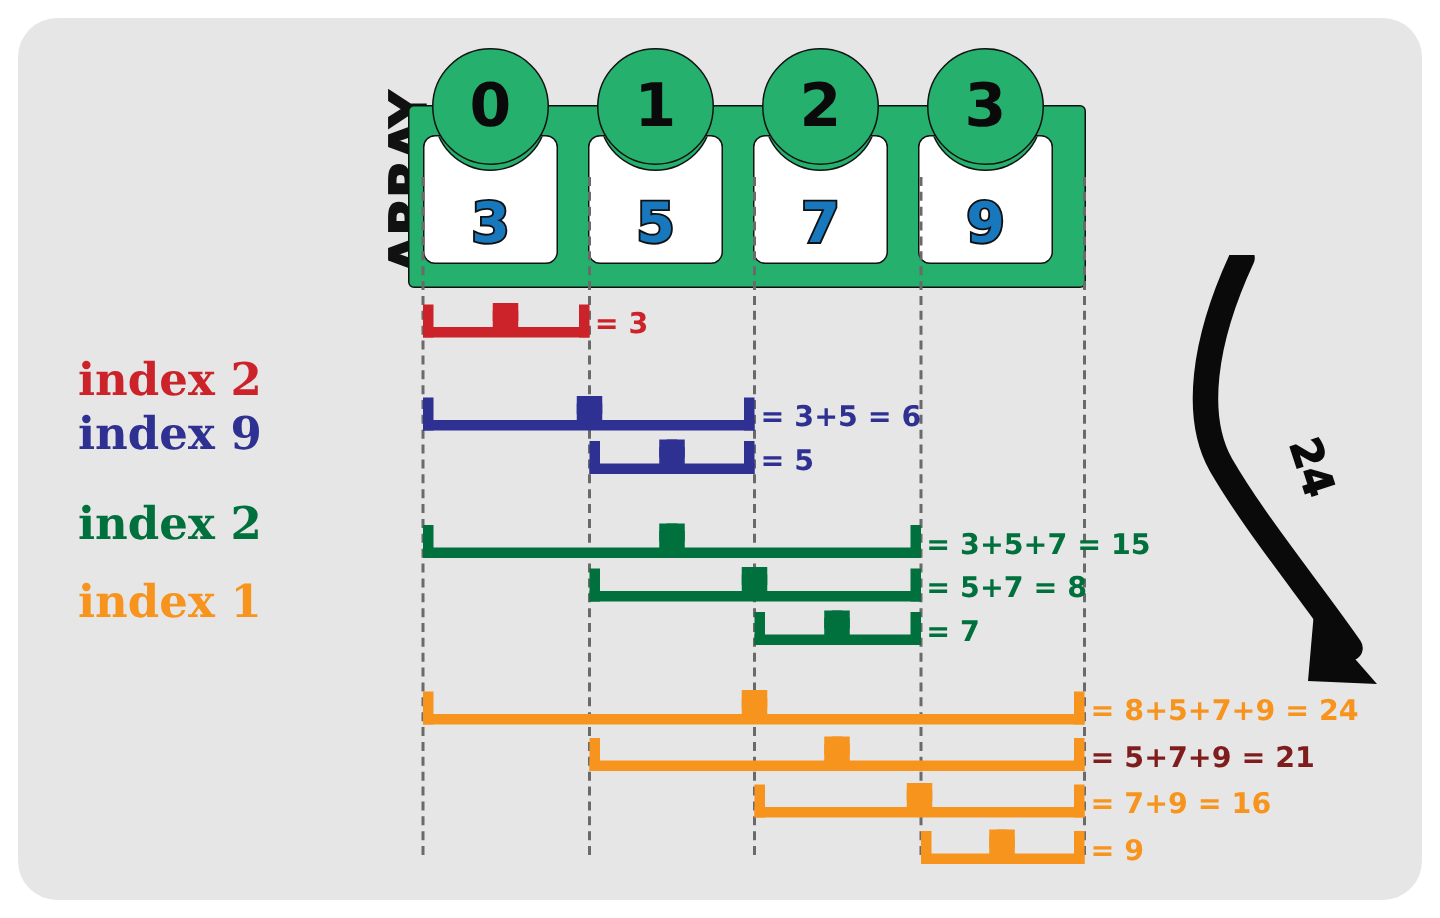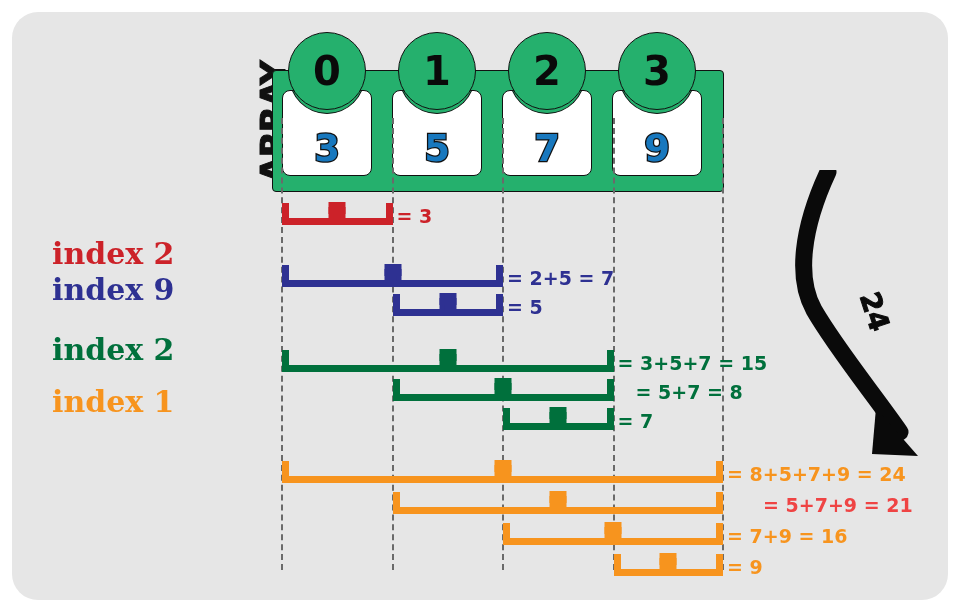--- a/index.html
+++ b/index.html
@@ -134,63 +134,63 @@
         <div class="rgt" style="background:#cc2229"></div>
         <div class="plus" style="background:#cc2229"></div>
       </div>
       <div class="eq" style="left: 396.5px; top: 205px; color: rgb(204, 34, 41);">= 3</div>
       <div class="bracket" style="left: 282px; width: 221px; top: 265px;">
         <div class="bot" style="background:#2e3192"></div>
         <div class="lft" style="background:#2e3192"></div>
         <div class="rgt" style="background:#2e3192"></div>
         <div class="plus" style="background:#2e3192"></div>
       </div>
-      <div class="eq" style="left: 507px; top: 267px; color: rgb(46, 49, 146);">= 2+5 = 7</div>
+      <div class="eq" style="left: 507px; top: 267px; color: rgb(46, 49, 146);">= 3+5 = 6</div>
       <div class="bracket" style="left: 392.5px; width: 110.5px; top: 294px;">
         <div class="bot" style="background:#2e3192"></div>
         <div class="lft" style="background:#2e3192"></div>
         <div class="rgt" style="background:#2e3192"></div>
         <div class="plus" style="background:#2e3192"></div>
       </div>
       <div class="eq" style="left: 507px; top: 296px; color: rgb(46, 49, 146);">= 5</div>
       <div class="bracket" style="left: 282px; width: 331.5px; top: 350px;">
         <div class="bot" style="background:#00703c"></div>
         <div class="lft" style="background:#00703c"></div>
         <div class="rgt" style="background:#00703c"></div>
         <div class="plus" style="background:#00703c"></div>
       </div>
       <div class="eq" style="left: 617.5px; top: 352px; color: rgb(0, 112, 60);">= 3+5+7 = 15</div>
       <div class="bracket" style="left: 392.5px; width: 221px; top: 379px;">
         <div class="bot" style="background:#00703c"></div>
         <div class="lft" style="background:#00703c"></div>
         <div class="rgt" style="background:#00703c"></div>
         <div class="plus" style="background:#00703c"></div>
       </div>
-      <div class="eq" style="left: 617.5px; top: 381px; color: rgb(0, 112, 60); margin-left: 18px;">= 5+7 = 8</div>
+      <div class="eq" style="left: 617.5px; top: 381px; color: rgb(0, 112, 60);">= 5+7 = 8</div>
       <div class="bracket" style="left: 503px; width: 110.5px; top: 408px;">
         <div class="bot" style="background:#00703c"></div>
         <div class="lft" style="background:#00703c"></div>
         <div class="rgt" style="background:#00703c"></div>
         <div class="plus" style="background:#00703c"></div>
       </div>
       <div class="eq" style="left: 617.5px; top: 410px; color: rgb(0, 112, 60);">= 7</div>
       <div class="bracket" style="left: 282px; width: 441px; top: 461px;">
         <div class="bot" style="background:#f7941e"></div>
         <div class="lft" style="background:#f7941e"></div>
         <div class="rgt" style="background:#f7941e"></div>
         <div class="plus" style="background:#f7941e"></div>
       </div>
       <div class="eq" style="left: 727px; top: 463px; color: rgb(247, 148, 30);">= 8+5+7+9 = 24</div>
       <div class="bracket" style="left: 392.5px; width: 330.5px; top: 492px;">
         <div class="bot" style="background:#f7941e"></div>
         <div class="lft" style="background:#f7941e"></div>
         <div class="rgt" style="background:#f7941e"></div>
         <div class="plus" style="background:#f7941e"></div>
       </div>
-      <div class="eq" style="left: 763px; top: 494px; color: #ef4444;">= 5+7+9 = 21</div>
+      <div class="eq" style="left: 727px; top: 494px; color: #7f1d1d;">= 5+7+9 = 21</div>
       <div class="bracket" style="left: 503px; width: 220px; top: 523px;">
         <div class="bot" style="background:#f7941e"></div>
         <div class="lft" style="background:#f7941e"></div>
         <div class="rgt" style="background:#f7941e"></div>
         <div class="plus" style="background:#f7941e"></div>
       </div>
       <div class="eq" style="left: 727px; top: 525px; color: rgb(247, 148, 30); text-align: right;">= 7+9 = 16</div>
       <div class="bracket" style="left: 613.5px; width: 109.5px; top: 554px;">
         <div class="bot" style="background:#f7941e"></div>
         <div class="lft" style="background:#f7941e"></div>

